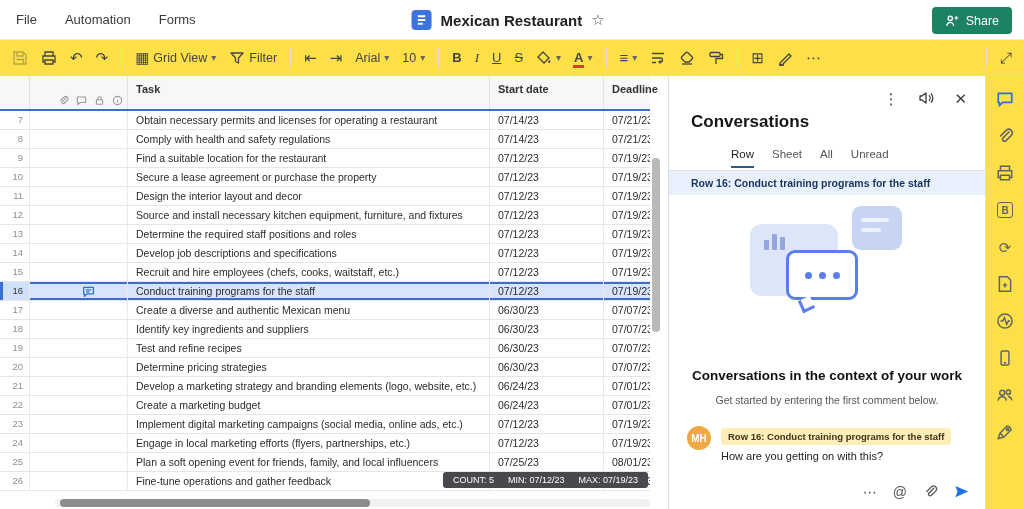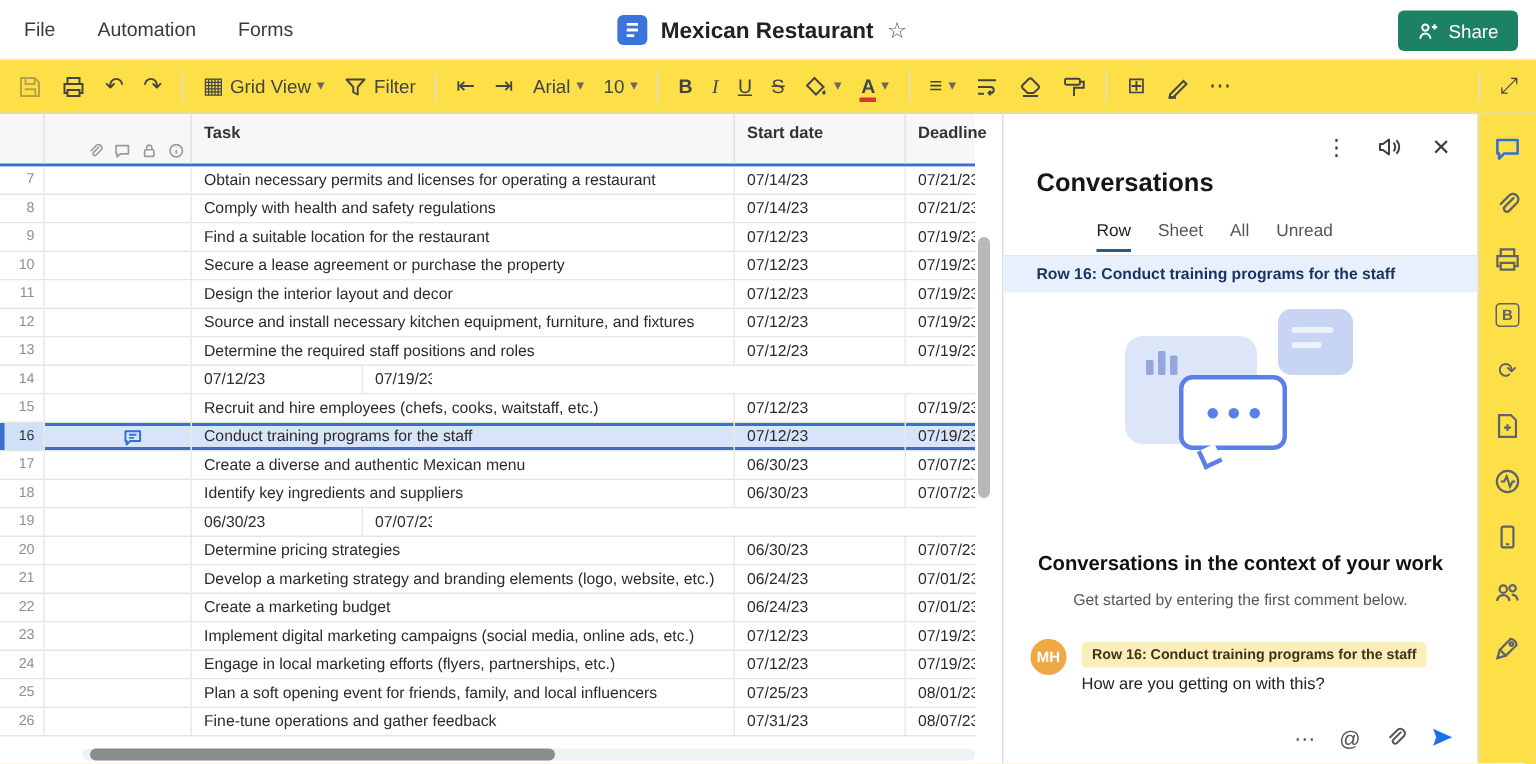--- a/index.html
+++ b/index.html
@@ -303,20 +303,21 @@
           <div class="grid-row">
             <div class="cell rownum">13</div>
             <div class="cell indicator"></div>
             <div class="cell task">Determine the required staff positions and roles</div>
             <div class="cell start">07/12/23</div>
             <div class="cell deadline">07/19/23</div>
           </div>
           <div class="grid-row">
             <div class="cell rownum">14</div>
             <div class="cell indicator"></div>
+            <div class="cell task">Develop job descriptions and specifications</div>
             <div class="cell start">07/12/23</div>
             <div class="cell deadline">07/19/23</div>
           </div>
           <div class="grid-row">
             <div class="cell rownum">15</div>
             <div class="cell indicator"></div>
             <div class="cell task">Recruit and hire employees (chefs, cooks, waitstaff, etc.)</div>
             <div class="cell start">07/12/23</div>
             <div class="cell deadline">07/19/23</div>
           </div>
@@ -342,20 +343,21 @@
           <div class="grid-row">
             <div class="cell rownum">18</div>
             <div class="cell indicator"></div>
             <div class="cell task">Identify key ingredients and suppliers</div>
             <div class="cell start">06/30/23</div>
             <div class="cell deadline">07/07/23</div>
           </div>
           <div class="grid-row">
             <div class="cell rownum">19</div>
             <div class="cell indicator"></div>
+            <div class="cell task">Test and refine recipes</div>
             <div class="cell start">06/30/23</div>
             <div class="cell deadline">07/07/23</div>
           </div>
           <div class="grid-row">
             <div class="cell rownum">20</div>
             <div class="cell indicator"></div>
             <div class="cell task">Determine pricing strategies</div>
             <div class="cell start">06/30/23</div>
             <div class="cell deadline">07/07/23</div>
           </div>
@@ -400,20 +402,25 @@
             <div class="cell task">Fine-tune operations and gather feedback</div>
             <div class="cell start">07/31/23</div>
             <div class="cell deadline">08/07/23</div>
           </div>
         </div>
 
       <div id="vscroll">
           <div id="vthumb"></div>
         </div>
 
+      <div id="stats-pill">
+        <span>COUNT: 5</span>
+        <span>MIN: 07/12/23</span>
+        <span>MAX: 07/19/23</span>
+      </div>
 
       <div id="hscroll">
           <div id="hthumb"></div>
         </div>
     </section>
 
     <aside id="panel">
       <div id="panel-header-icons">
         <span class="g">⋮</span>
         <svg viewBox="0 0 16 16" fill="none" stroke="currentColor" stroke-width="1.3">

